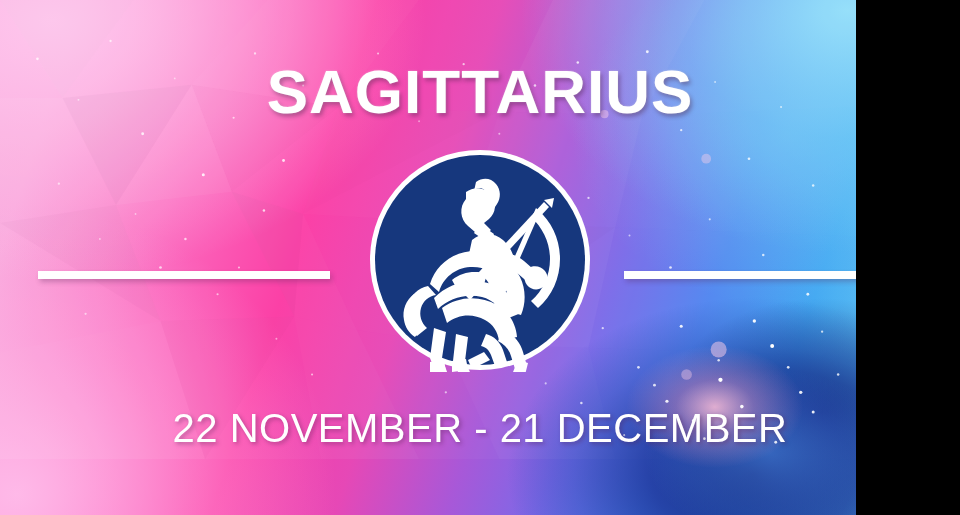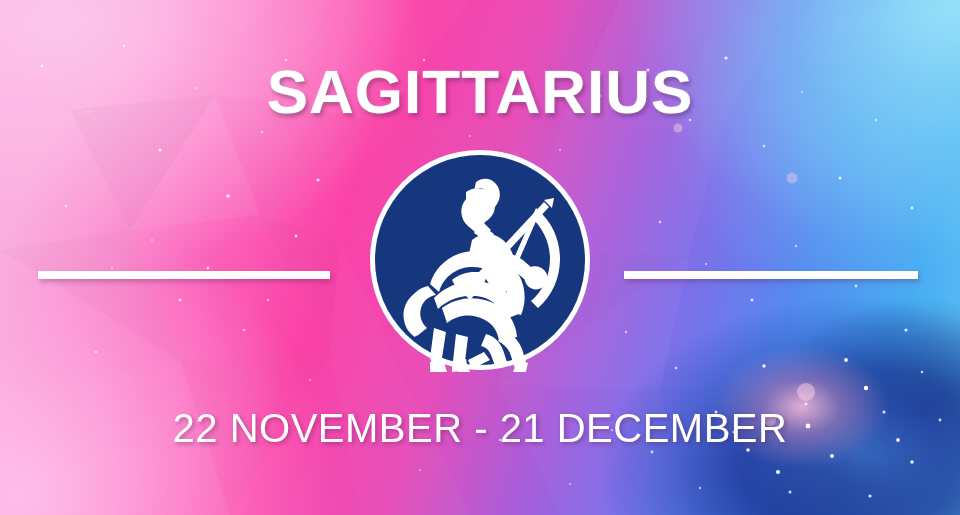--- a/index.html
+++ b/index.html
@@ -6,21 +6,21 @@
     margin: 0;
     padding: 0;
     background: #000;
   }
   body {
     font-family: "Liberation Sans", sans-serif;
   }
 
   #banner {
     position: relative;
-    width: 960px;
+    width: 856px;
     height: 515px;
     overflow: hidden;
     background: #f5a8d8;
   }
 
   
   .bg-layer {
     position: absolute;
     inset: 0;
     pointer-events: none;

